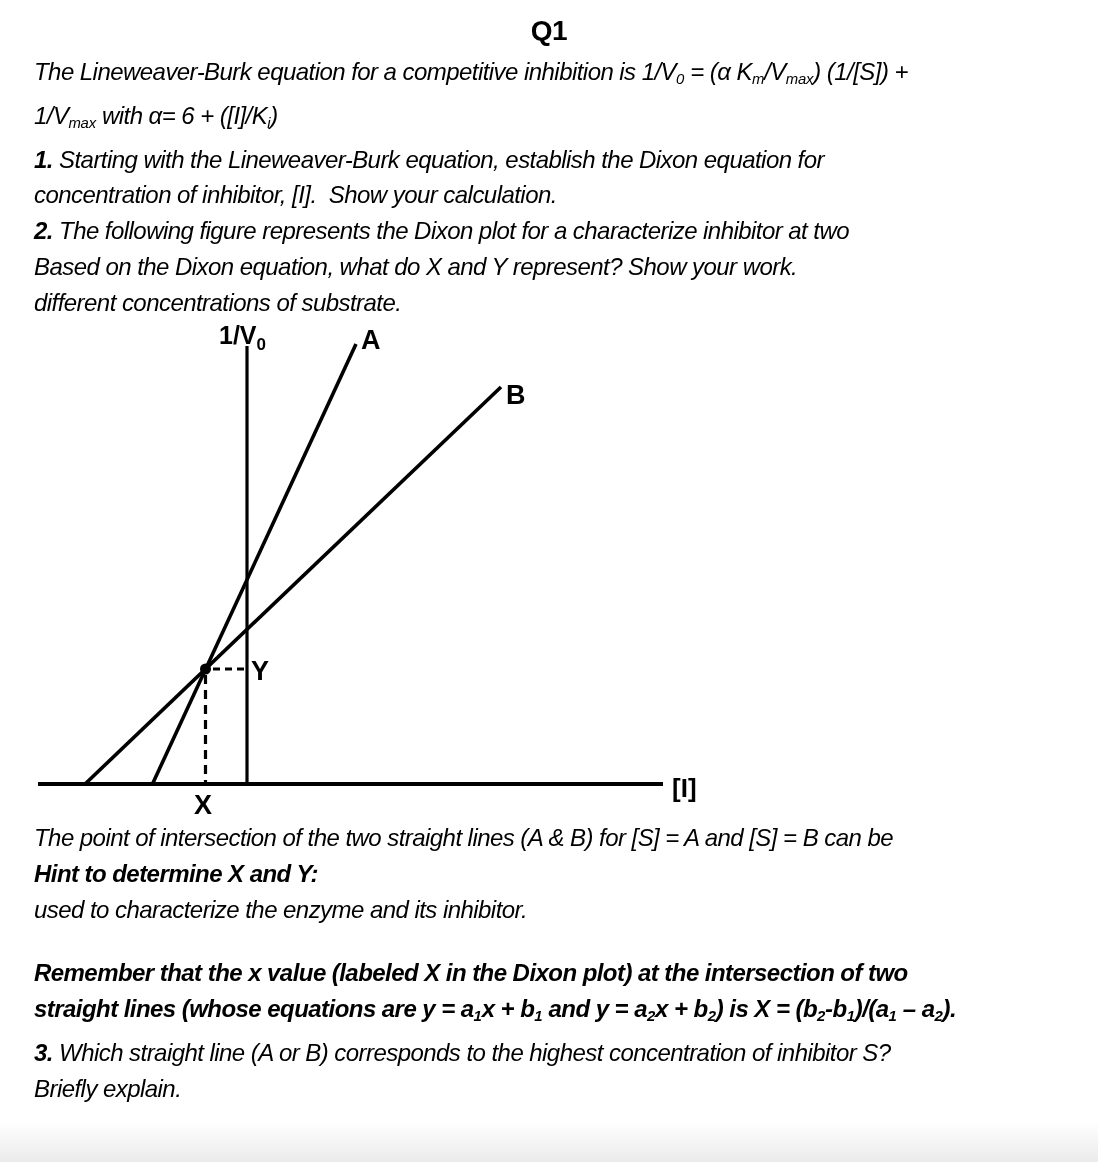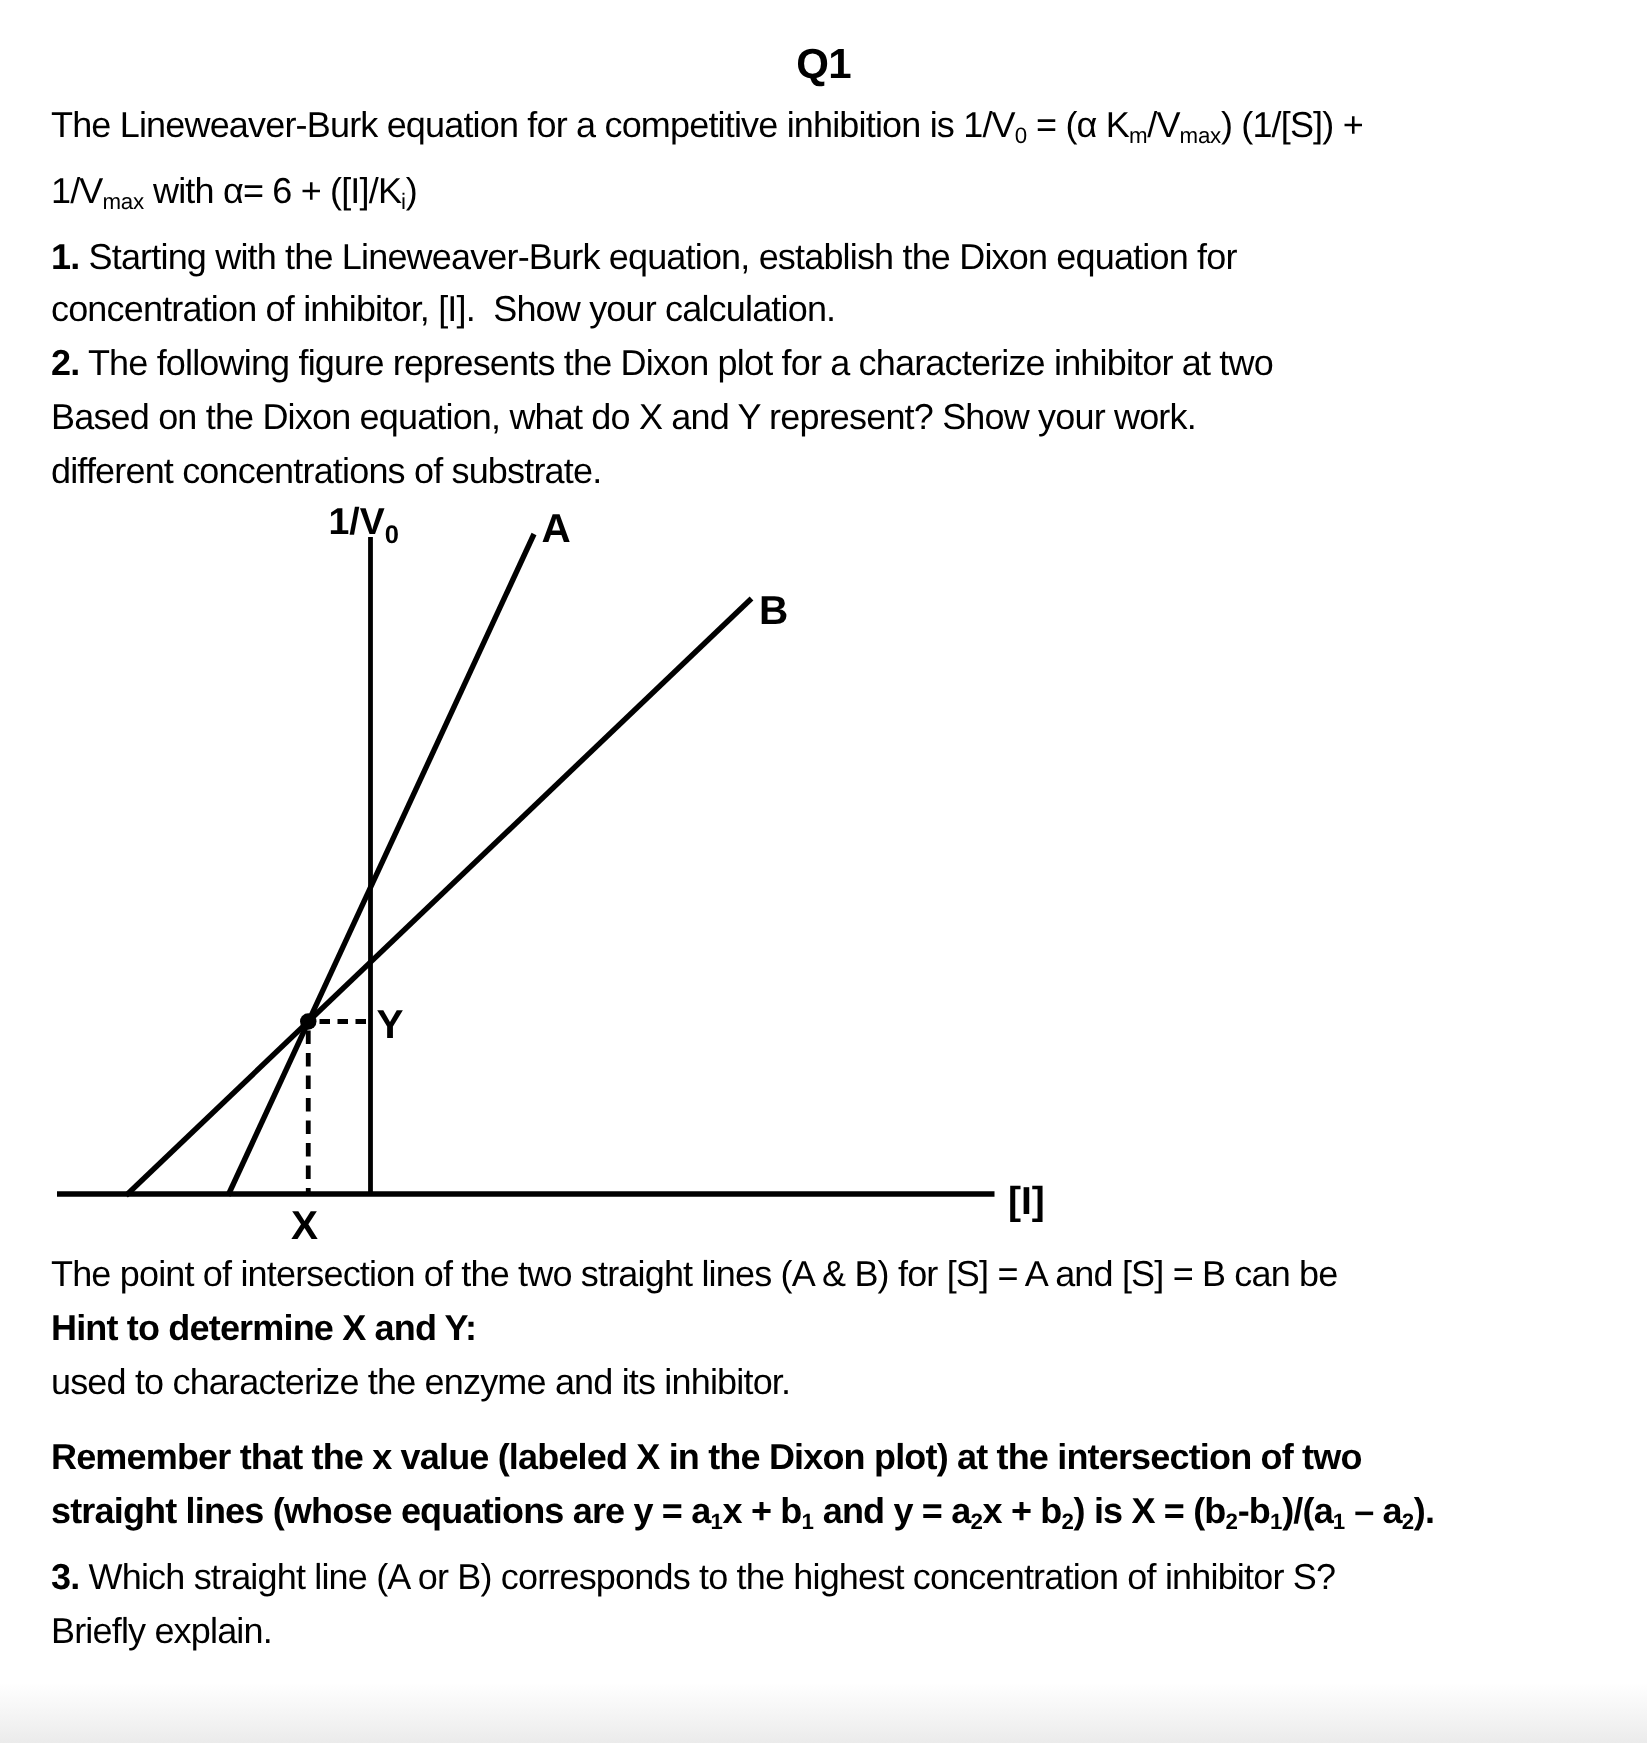--- a/index.html
+++ b/index.html
@@ -8,39 +8,40 @@
     background: #ffffff;
     color: #000000;
     font-family: "Liberation Sans", sans-serif;
     overflow: hidden;
     position: relative;
   }
   .page-title {
     text-align: center;
     font-weight: 700;
     font-size: 28px;
-    padding-top: 27px;
+    padding-top: 15px;
     letter-spacing: -0.5px;
   }
   .tblock {
     margin-left: 34px;
     margin-right: 20px;
     font-size: 24px;
     line-height: 35.7px;
     letter-spacing: -0.55px;
+    font-style: italic;
   }
   .tblock.top { margin-top: 7px; }
   .tline { white-space: nowrap; }
   .tline .b { font-weight: 700; }
   .tline .sub {
     font-size: 0.62em;
     vertical-align: -0.28em;
     letter-spacing: -0.2px;
   }
-  .tline.gap { margin-top: 15px; }
+  .tline.gap { margin-top: 28px; }
   .dixon-figure { display: block; margin: 0; }
   .fig-label {
     font-family: "Liberation Sans", sans-serif;
     font-weight: 700;
     fill: #000000;
   }
   .bottom-fade {
     position: absolute;
     left: 0; right: 0; bottom: 0;
     height: 40px;

